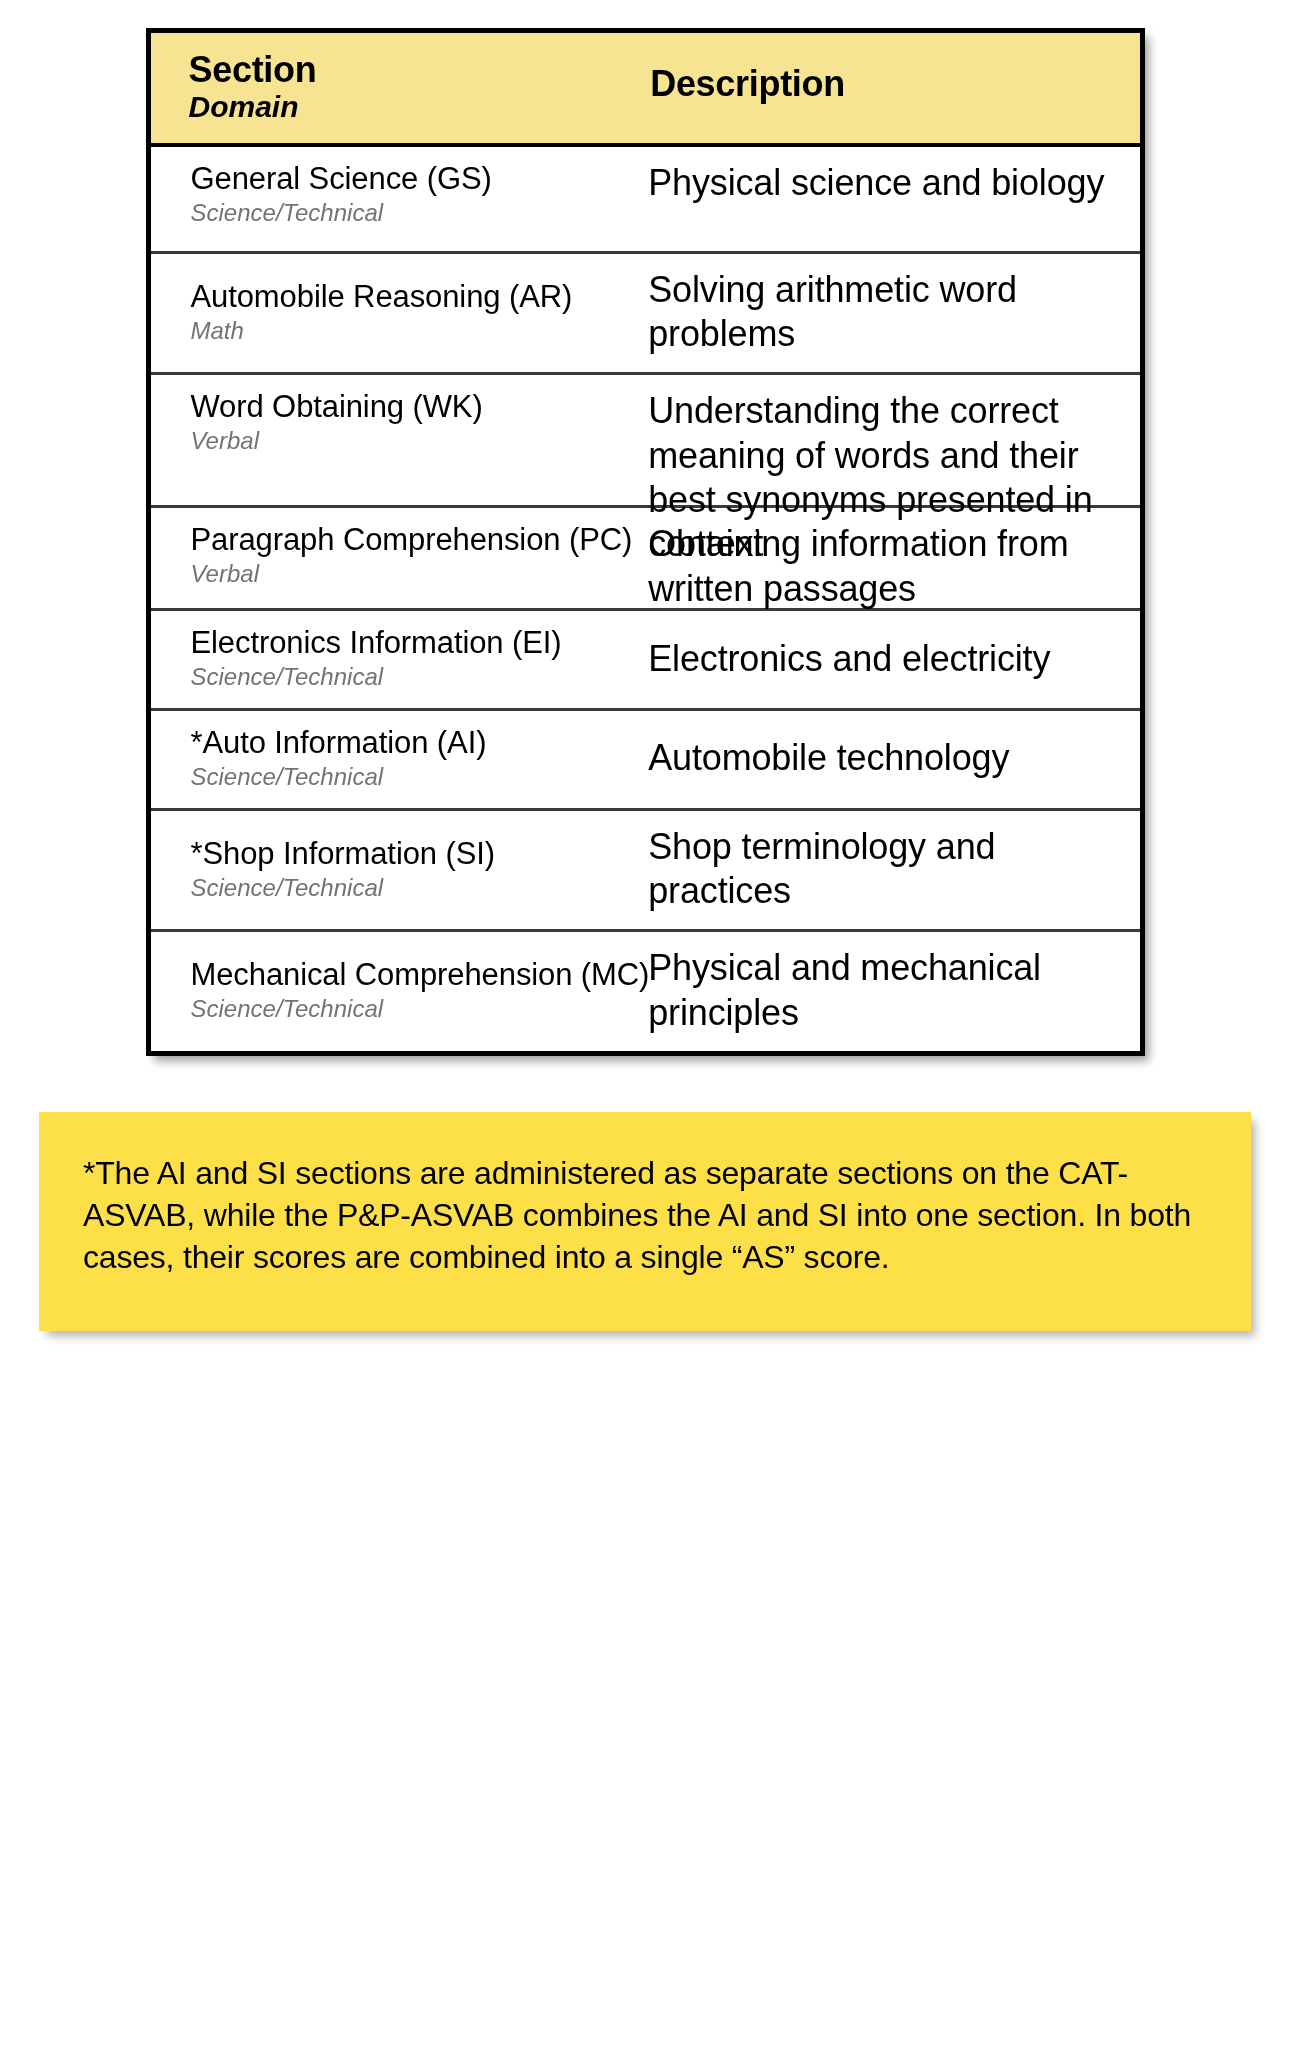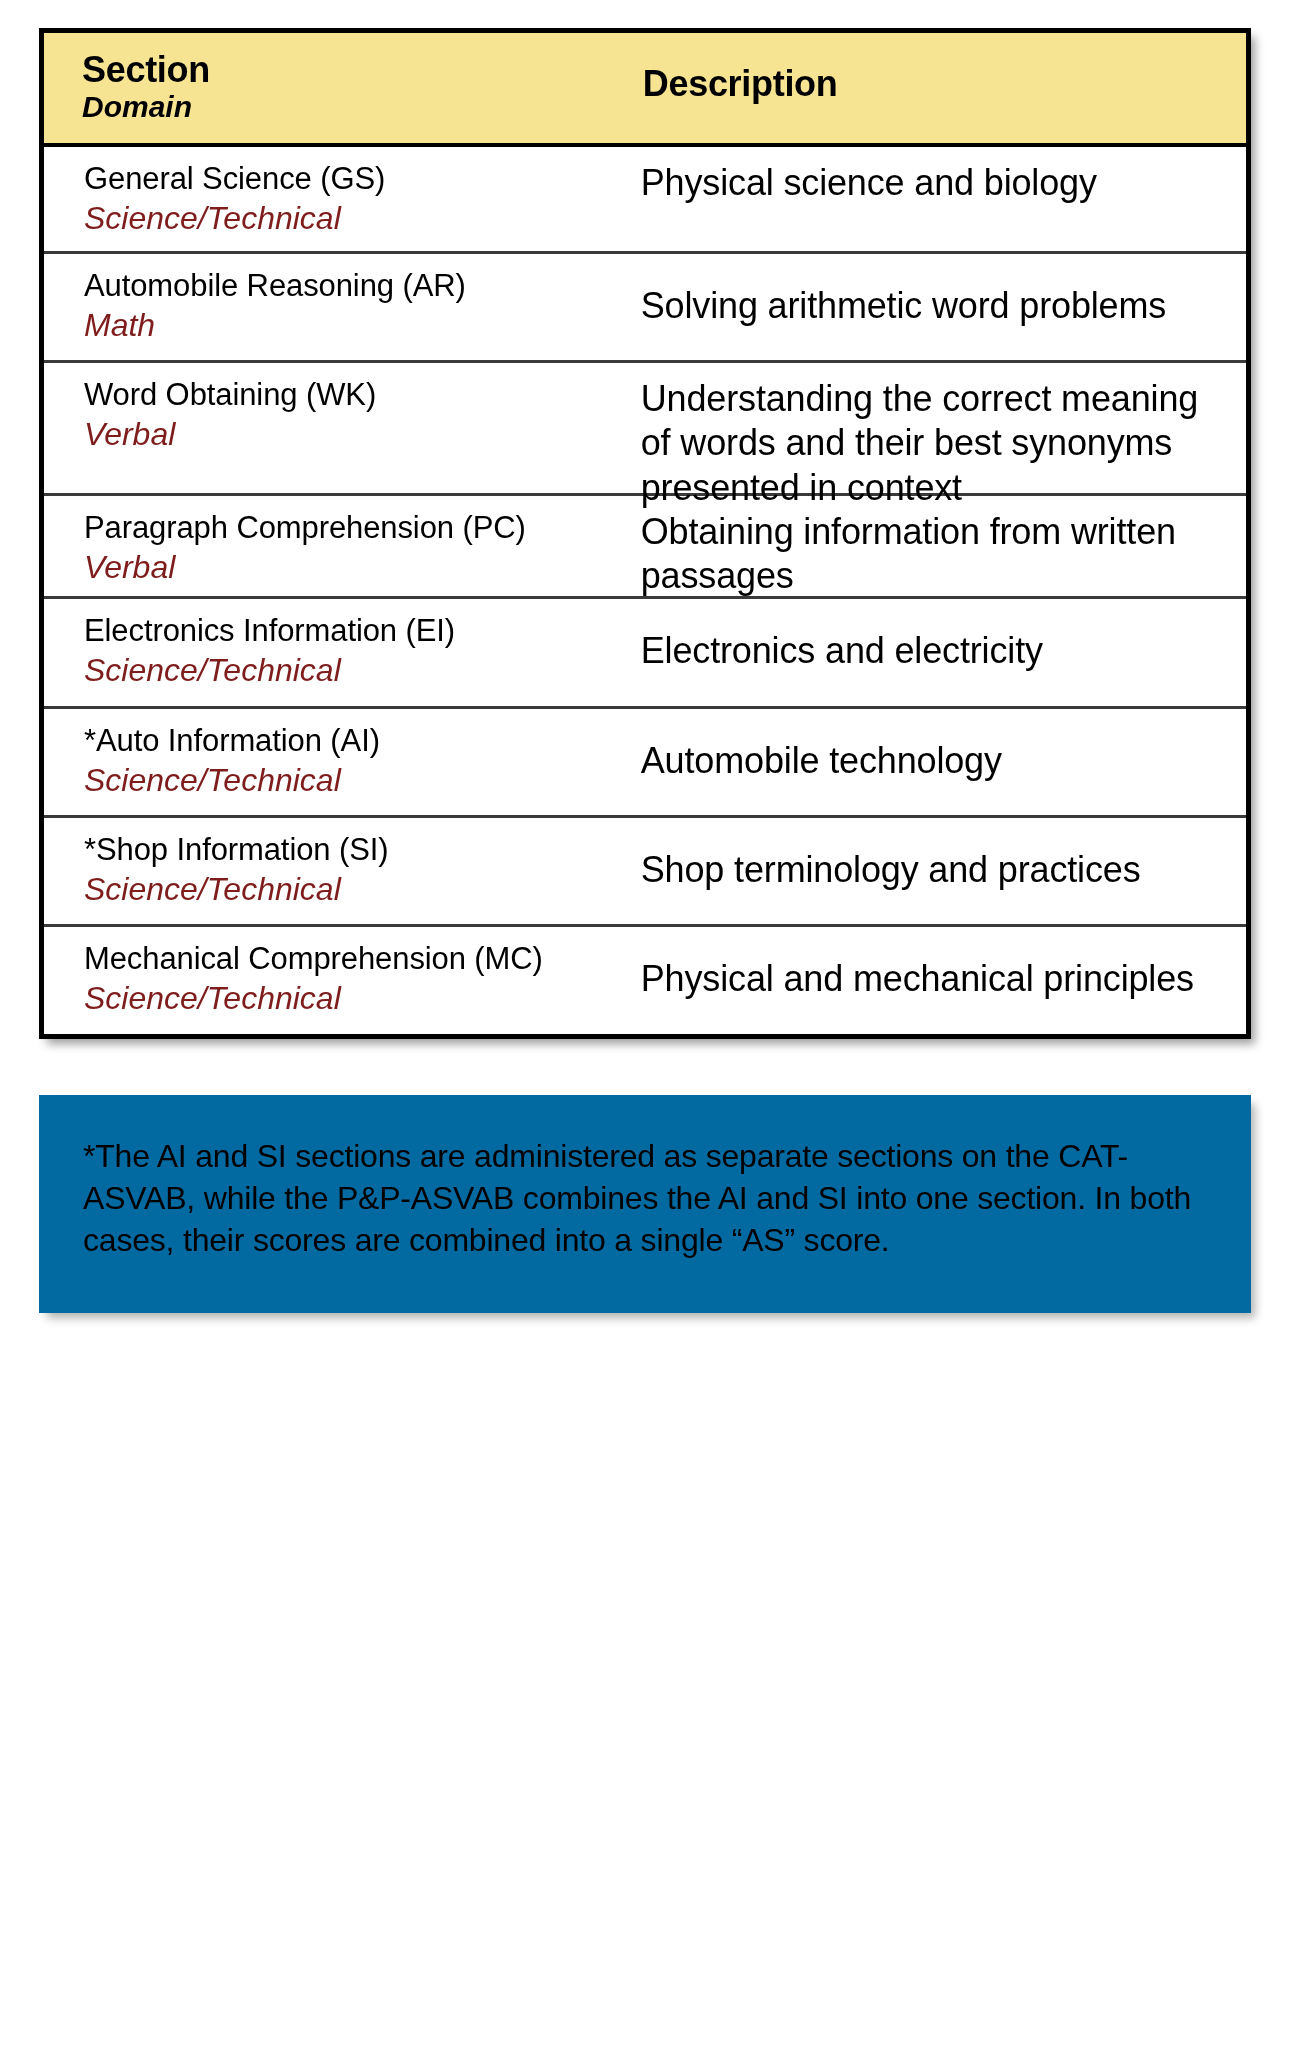--- a/index.html
+++ b/index.html
@@ -18,21 +18,21 @@
     position: relative;
     width: 1290px;
     height: 2048px;
     box-sizing: border-box;
     padding: 28px 38px 0 38px;
   }
 
   
   .table-shadow-wrap {
     position: relative;
-    width: 1212px;
+    width: 999px;
     margin: 0 auto 0 auto;
     box-shadow: 6px 7px 9px -2px rgba(0,0,0,0.38);
   }
 
   table.asvab {
     width: 100%;
     border-collapse: collapse;
     table-layout: fixed;
     background: #ffffff;
     border: 5px solid #000000;
@@ -92,45 +92,45 @@
   .sec-name {
     display: block;
     font-size: 31px;
     line-height: 1.16;
     color: #000;
     letter-spacing: -0.1px;
     white-space: nowrap;
   }
   .sec-domain {
     display: block;
-    font-size: 32px;
+    font-size: 24px;
     font-style: italic;
     line-height: 1.2;
-    color: #7f1d1d;
+    color: #737373;
     margin-top: 2px;
   }
   .desc-text {
     display: block;
     font-size: 36px;
     line-height: 1.23;
     color: #000;
     letter-spacing: -0.15px;
   }
 
   
   tr.r-1 .cell-section, tr.r-1 .cell-desc { height: 74px; }
   tr.r-3 .cell-section, tr.r-3 .cell-desc { height: 100px; }
   tr.r-4 .cell-section, tr.r-4 .cell-desc { height: 70px; }
   tr.r-10 .cell-section, tr.r-10 .cell-desc { height: 70px; }
 
   
   .footnote {
     width: 1212px;
     margin: 56px auto 0 auto;
-    background: #0369a1;
+    background: #fde047;
     box-shadow: 6px 7px 9px -2px rgba(0,0,0,0.30);
     padding: 40px 44px 52px 44px;
     box-sizing: border-box;
   }
   .footnote p {
     margin: 0;
     font-size: 32px;
     line-height: 1.32;
     color: #000;
     letter-spacing: -0.2px;

